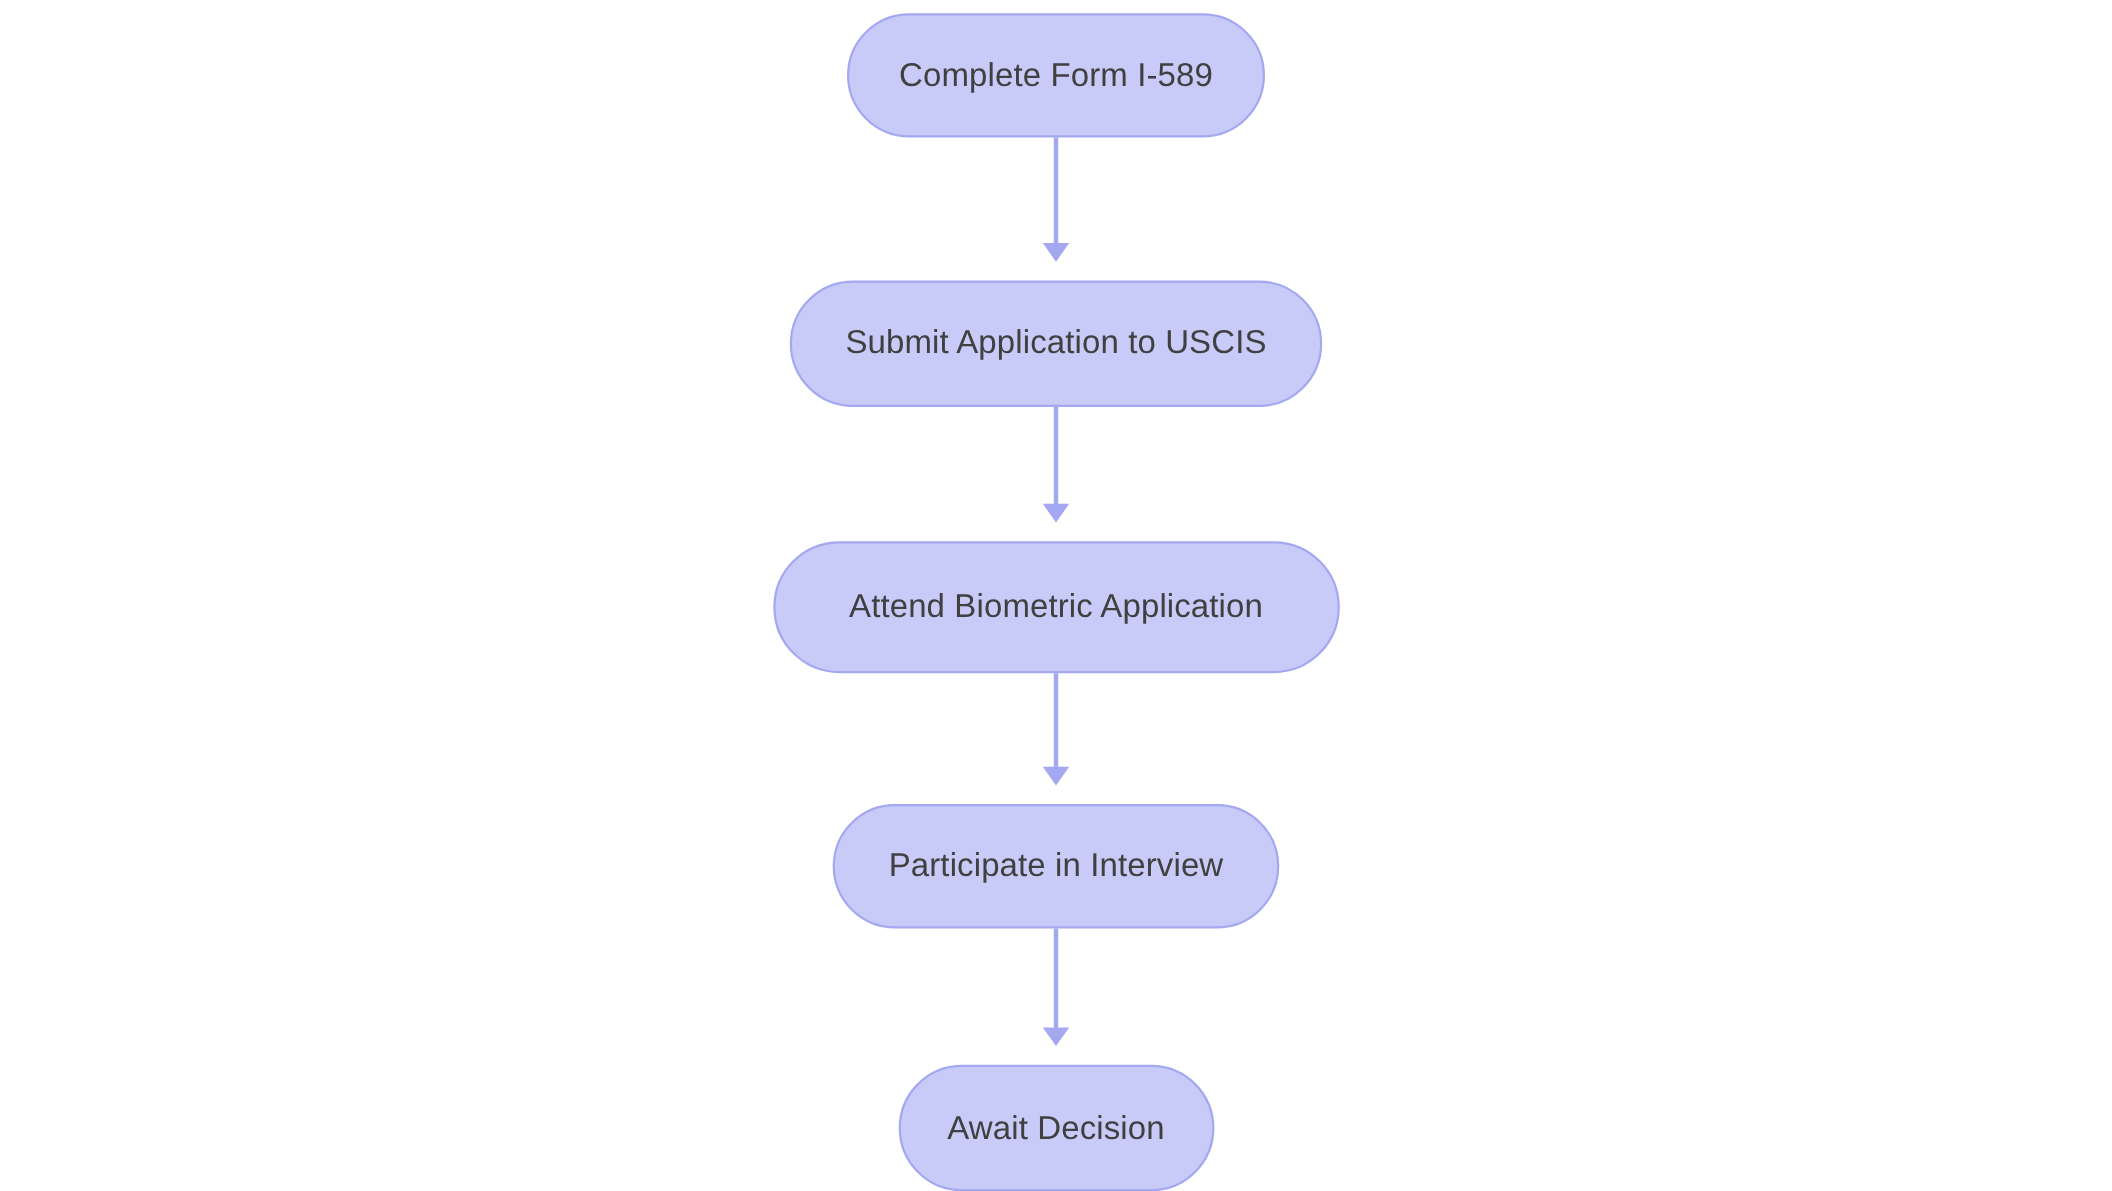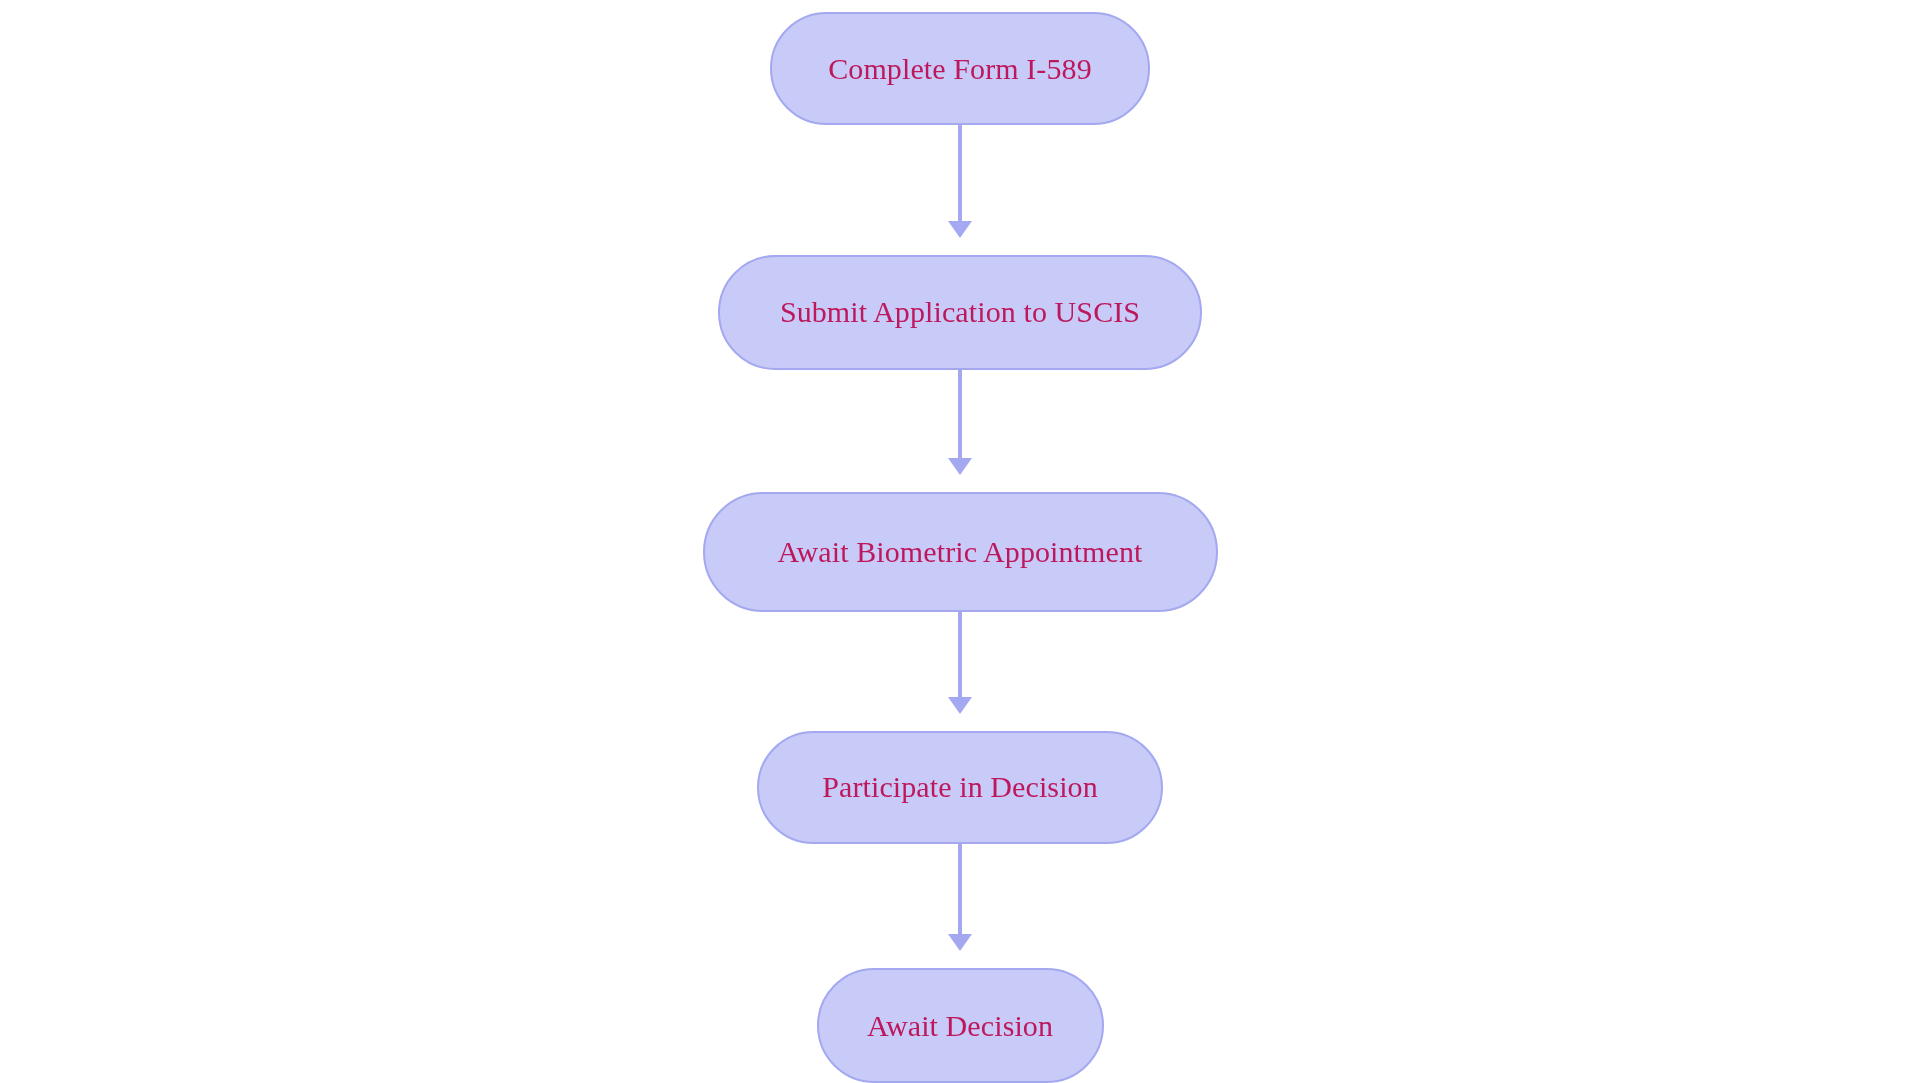--- a/index.html
+++ b/index.html
@@ -44,23 +44,22 @@
     font-family: "Liberation Sans", sans-serif;
     font-size: 30px;
     font-weight: 400;
     letter-spacing: 0.1px;
     white-space: nowrap;
     line-height: 1;
     margin-top: 17px;
   }
 
   .node-label {
-    color: #be185d;
+    color: #404040;
     padding: 0 34px;
-    font-family: Liberation Serif, serif;
   }
 
   .connector {
     position: relative;
     width: 24px;
     display: flex;
     flex-direction: column;
     align-items: center;
     justify-content: flex-start;
   }
@@ -108,30 +107,30 @@
     <div class="node n1">
       <span class="node-label">Submit Application to USCIS</span>
     </div>
 
     <div class="connector c1">
       <div class="connector-line"></div>
       <div class="connector-head"></div>
     </div>
 
     <div class="node n2">
-      <span class="node-label">Await Biometric Appointment</span>
+      <span class="node-label">Attend Biometric Application</span>
     </div>
 
     <div class="connector c2">
       <div class="connector-line"></div>
       <div class="connector-head"></div>
     </div>
 
     <div class="node n3">
-      <span class="node-label">Participate in Decision</span>
+      <span class="node-label">Participate in Interview</span>
     </div>
 
     <div class="connector c3">
       <div class="connector-line"></div>
       <div class="connector-head"></div>
     </div>
 
     <div class="node n4">
       <span class="node-label">Await Decision</span>
     </div>

